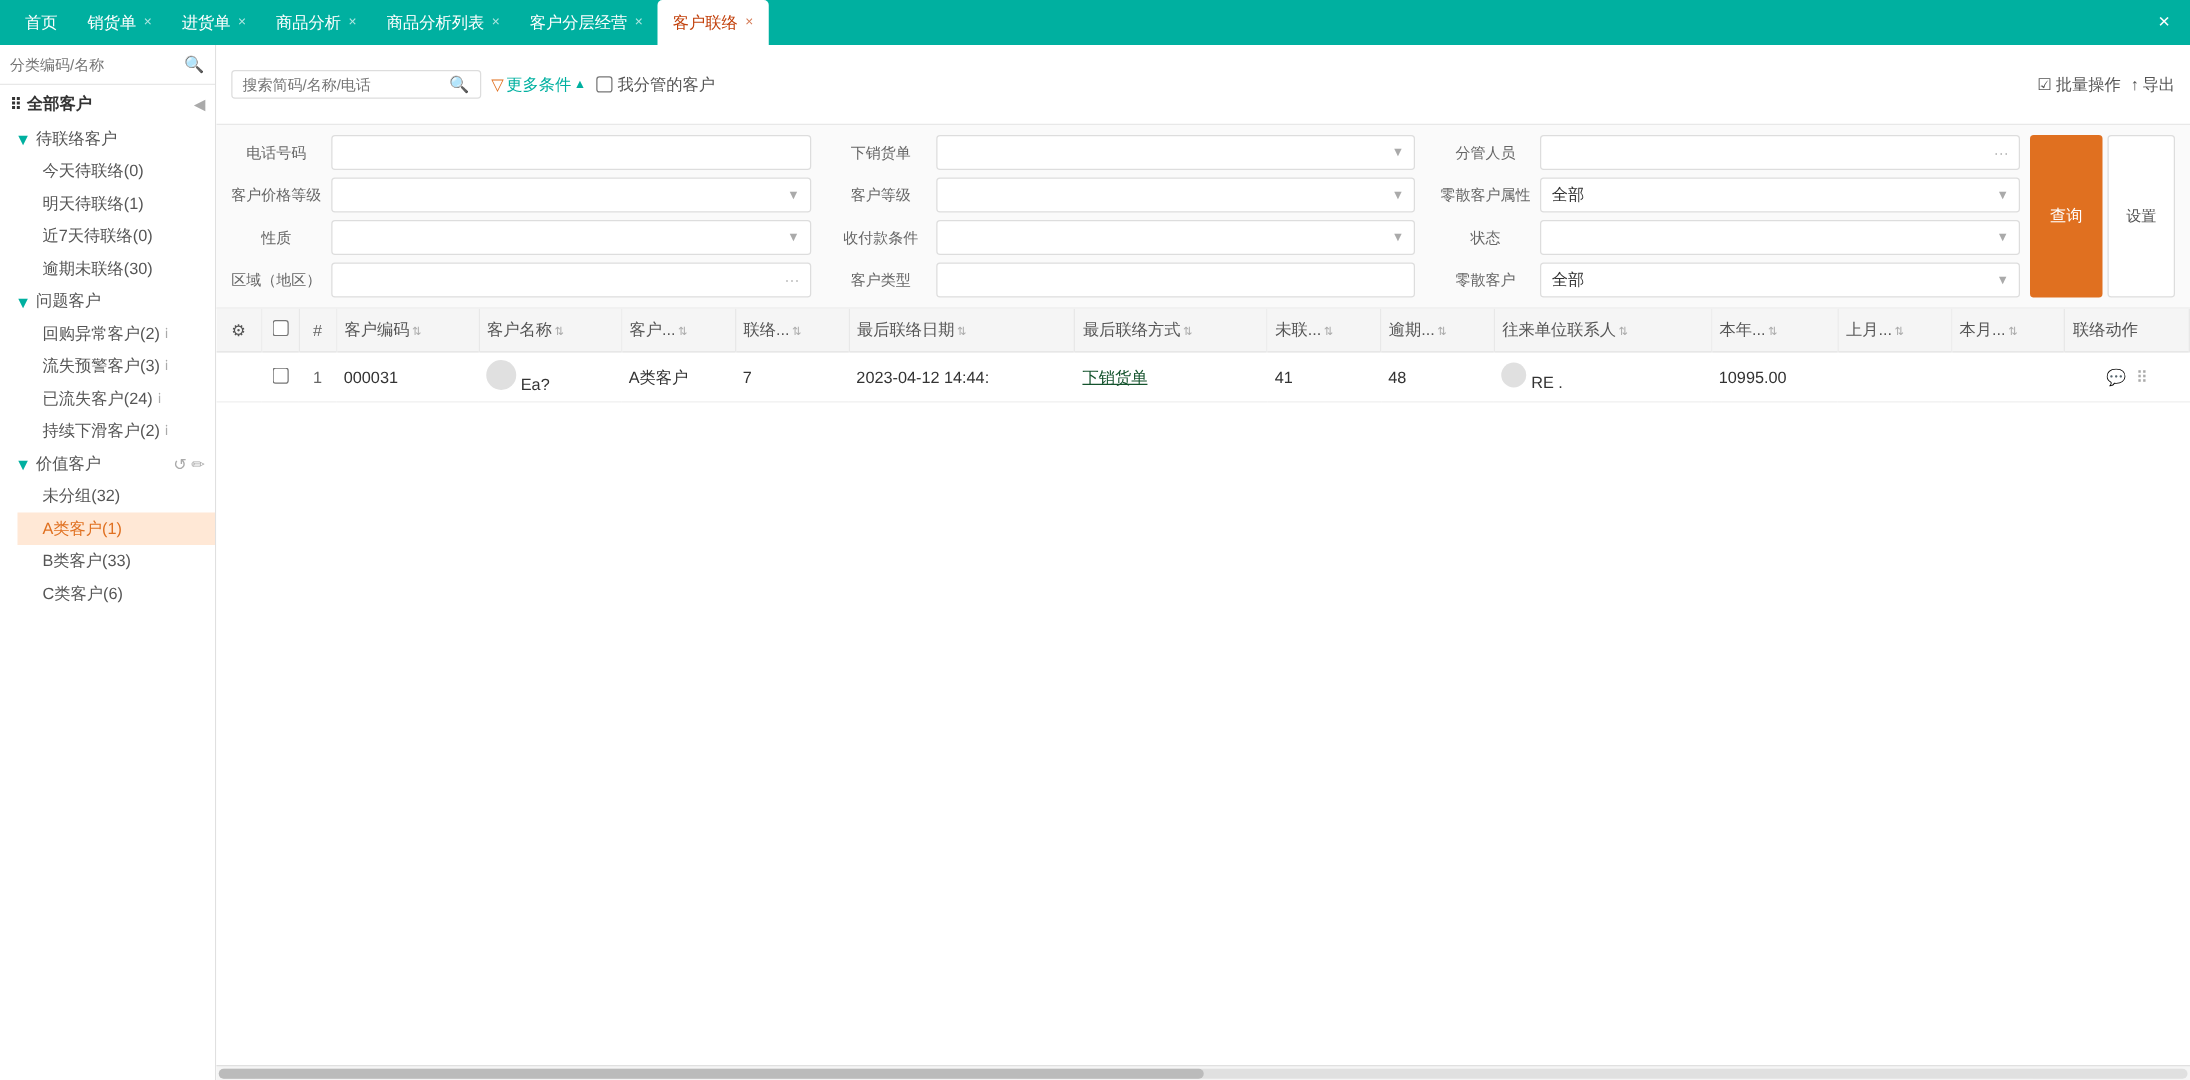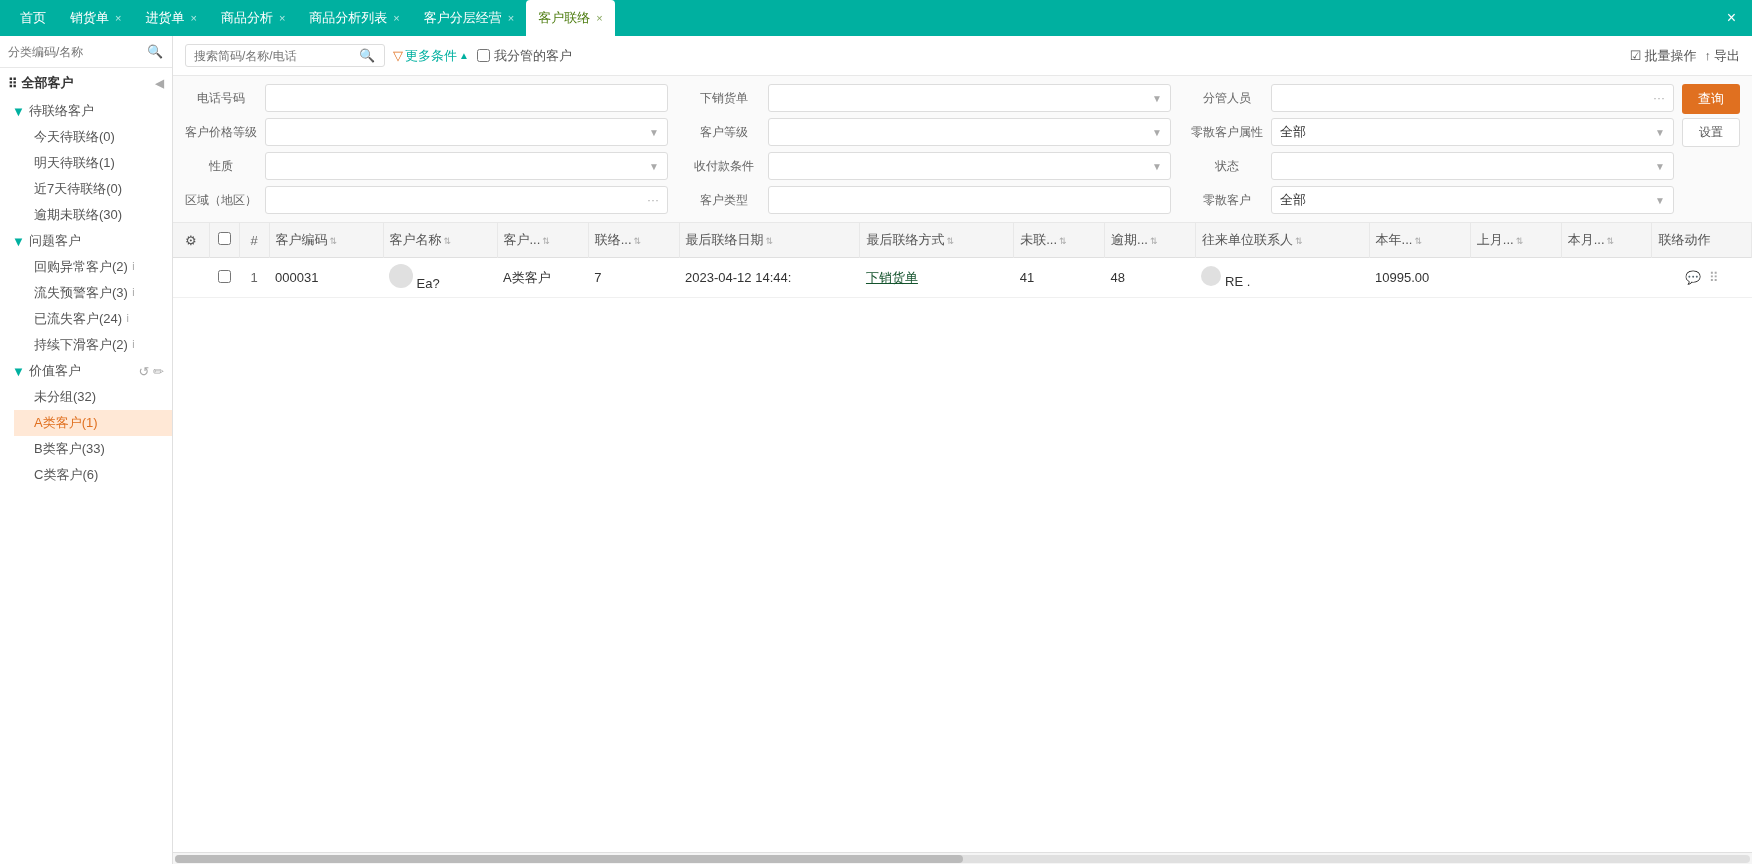--- a/index.html
+++ b/index.html
@@ -19,21 +19,21 @@
       padding: 0 12px;
       height: 36px;
       display: flex;
       align-items: center;
       cursor: pointer;
       white-space: nowrap;
       font-size: 13px;
     }
     .nav-item.active {
       background: #fff;
-      color: #4d7c0f;
+      color: #c2410c;
       border-radius: 4px 4px 0 0;
       justify-content: space-between;
     }
     .nav-item .close-icon {
       margin-left: 6px;
       font-size: 11px;
       opacity: 0.7;
     }
     .nav-close-btn {
       margin-left: auto;
@@ -117,21 +117,21 @@
     .content-area {
       flex: 1;
       display: flex;
       flex-direction: column;
       background: #fff;
       overflow: hidden;
     }
 
     
     .filter-bar {
-      padding: 8px 12px;
+      padding: 20px 12px;
       display: flex;
       align-items: center;
       gap: 8px;
       border-bottom: 1px solid #e8e8e8;
       background: #fff;
     }
     .filter-search-box {
       display: flex;
       align-items: center;
       border: 1px solid #ddd;
@@ -237,21 +237,21 @@
       background: #fff;
       color: #555;
       border: 1px solid #ddd;
       border-radius: 3px;
       padding: 5px 14px;
       cursor: pointer;
       font-size: 12px;
     }
     .query-btns {
       display: flex;
-      flex-direction: column;
+      flex-direction: row;
       gap: 4px;
       margin-left: 8px;
     }
 
     
     .table-container {
       flex: 1;
       overflow: auto;
       background: #fff;
     }

